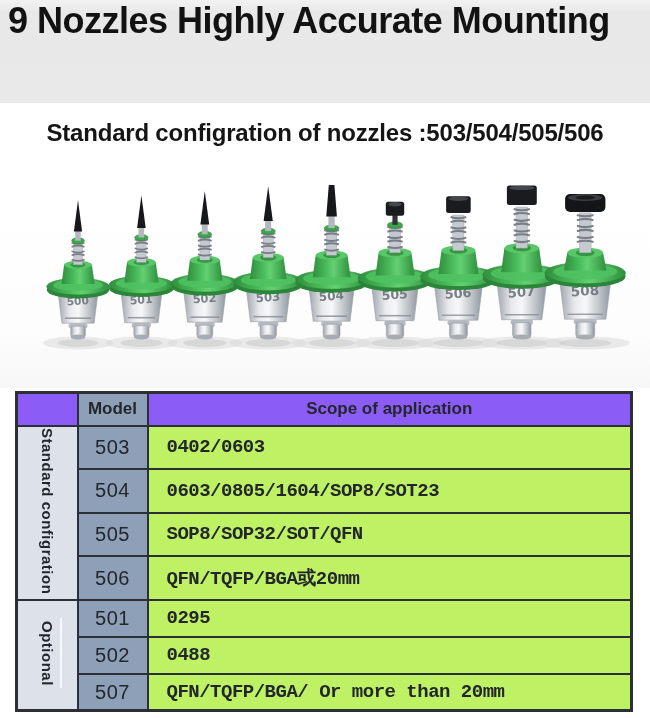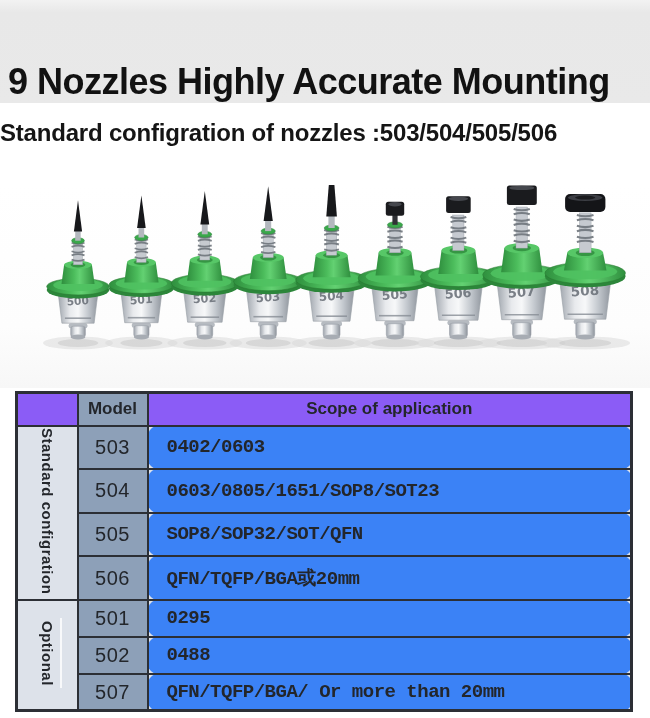--- a/index.html
+++ b/index.html
@@ -2,50 +2,50 @@
 <html><head>
 <meta charset="utf-8">
 <style>
   html,body{margin:0;padding:0;}
   body{
     width:650px;height:718px;overflow:hidden;background:#ffffff;
     font-family:"Liberation Sans", sans-serif;color:#16181b;
   }
   .banner{
     height:103px;background:linear-gradient(#f2f2f2,#e8e8e8 12%,#e9e9e9);
-    display:flex;align-items:flex-end;padding-left:8px;box-sizing:border-box;
+    display:flex;align-items:flex-start;padding-left:8px;box-sizing:border-box;
   }
   .banner h1{
     margin:0;font-size:36px;font-weight:bold;color:#121212;letter-spacing:-0.5px;white-space:nowrap;
   }
   .subtitle{
-    height:82px;box-sizing:border-box;padding-top:13px;
+    height:82px;box-sizing:border-box;padding-top:13px;text-align:center;
     font-weight:bold;font-size:24px;line-height:33px;color:#151515;letter-spacing:-0.2px;
   }
   .photo{height:203px;position:relative;background:linear-gradient(#ffffff,#fdfdfd 70%,#f7f7f7);}
   .photo svg{display:block;width:650px;height:203px;}
   table.spec{
     margin:3px 8px 0 15px;border-collapse:collapse;table-layout:fixed;width:618px;
     background:#dde2ea;border:3px solid #2c2f35;
   }
   table.spec td, table.spec th{border:2px solid #2c2f35;overflow:hidden;}
   tr.hdr{height:33px;}
   tr.row{height:37px;}
   col.c-group{width:61px;}
   col.c-model{width:70px;}
   th{font-size:17px;font-weight:bold;color:#23262b;background:#8b5cf6;}
   th.model-h{background:#8da0b8;}
   td.model{
     background:#8da0b8;text-align:center;font-size:20px;color:#23262b;
     font-weight:500;letter-spacing:0.5px;
   }
   td.scope{
-    background:#3b82f6;text-align:left;padding-left:18px;
+    background:#bef264;text-align:left;padding-left:18px;
     font-family:"Liberation Mono","DejaVu Sans Mono",monospace;
-    font-weight:bold;font-size:19px;color:#23262b;letter-spacing:-0.5px;white-space:nowrap;border-radius:10px;
+    font-weight:bold;font-size:19px;color:#23262b;letter-spacing:-0.5px;white-space:nowrap;
   }
   td.group{background:#dde2ea;text-align:center;vertical-align:middle;position:relative;}
   td.group .vtext{
     writing-mode:vertical-rl;display:inline-block;
     font-weight:bold;font-size:15px;color:#23262b;letter-spacing:0.5px;white-space:nowrap;
   }
   td.group.optional::after{
     content:"";position:absolute;right:15px;top:16%;height:64%;width:2px;
     background:rgba(255,255,255,0.8);
   }
@@ -323,21 +323,21 @@
   </tr>
   <tr class="row">
     <td class="group" rowspan="4">
       <span class="vtext">Standard configration</span>
     </td>
     <td class="model">503</td>
     <td class="scope">0402/0603</td>
   </tr>
   <tr class="row">
     <td class="model">504</td>
-    <td class="scope">0603/0805/1651/SOP8/SOT23</td>
+    <td class="scope">0603/0805/1604/SOP8/SOT23</td>
   </tr>
   <tr class="row">
     <td class="model">505</td>
     <td class="scope">SOP8/SOP32/SOT/QFN</td>
   </tr>
   <tr class="row">
     <td class="model">506</td>
     <td class="scope">QFN/TQFP/BGA或20mm</td>
   </tr>
   <tr class="row">

